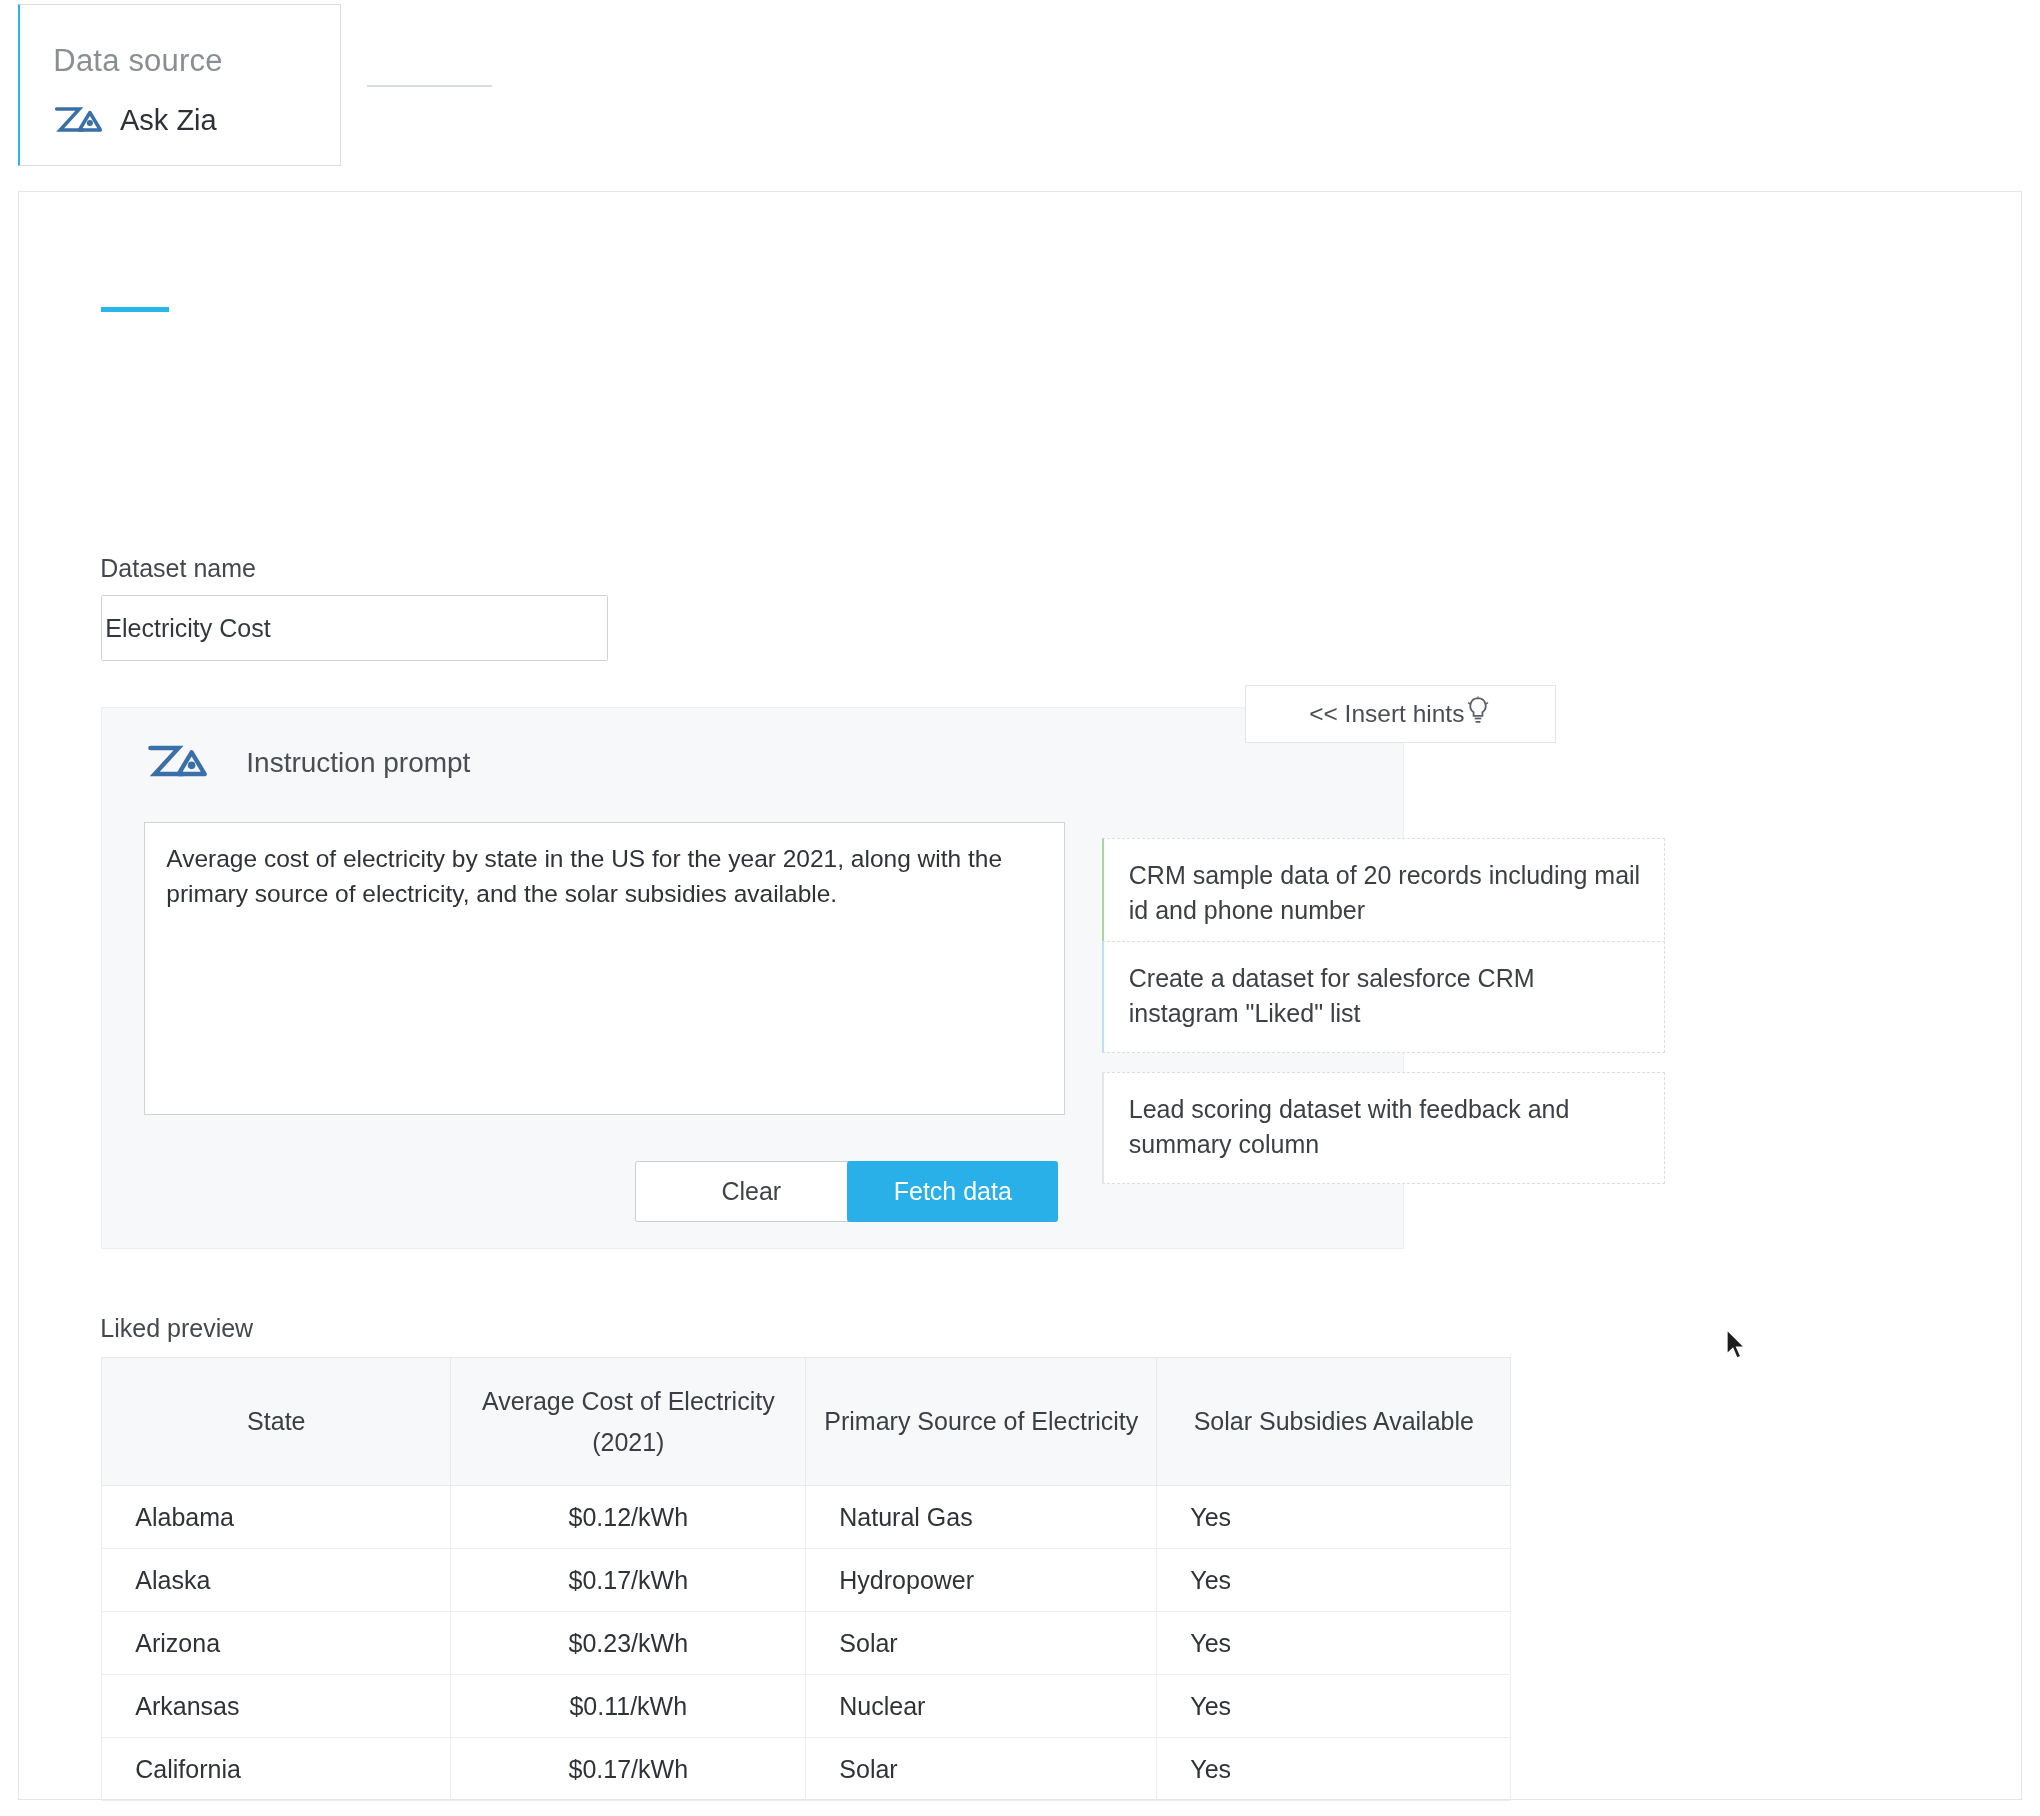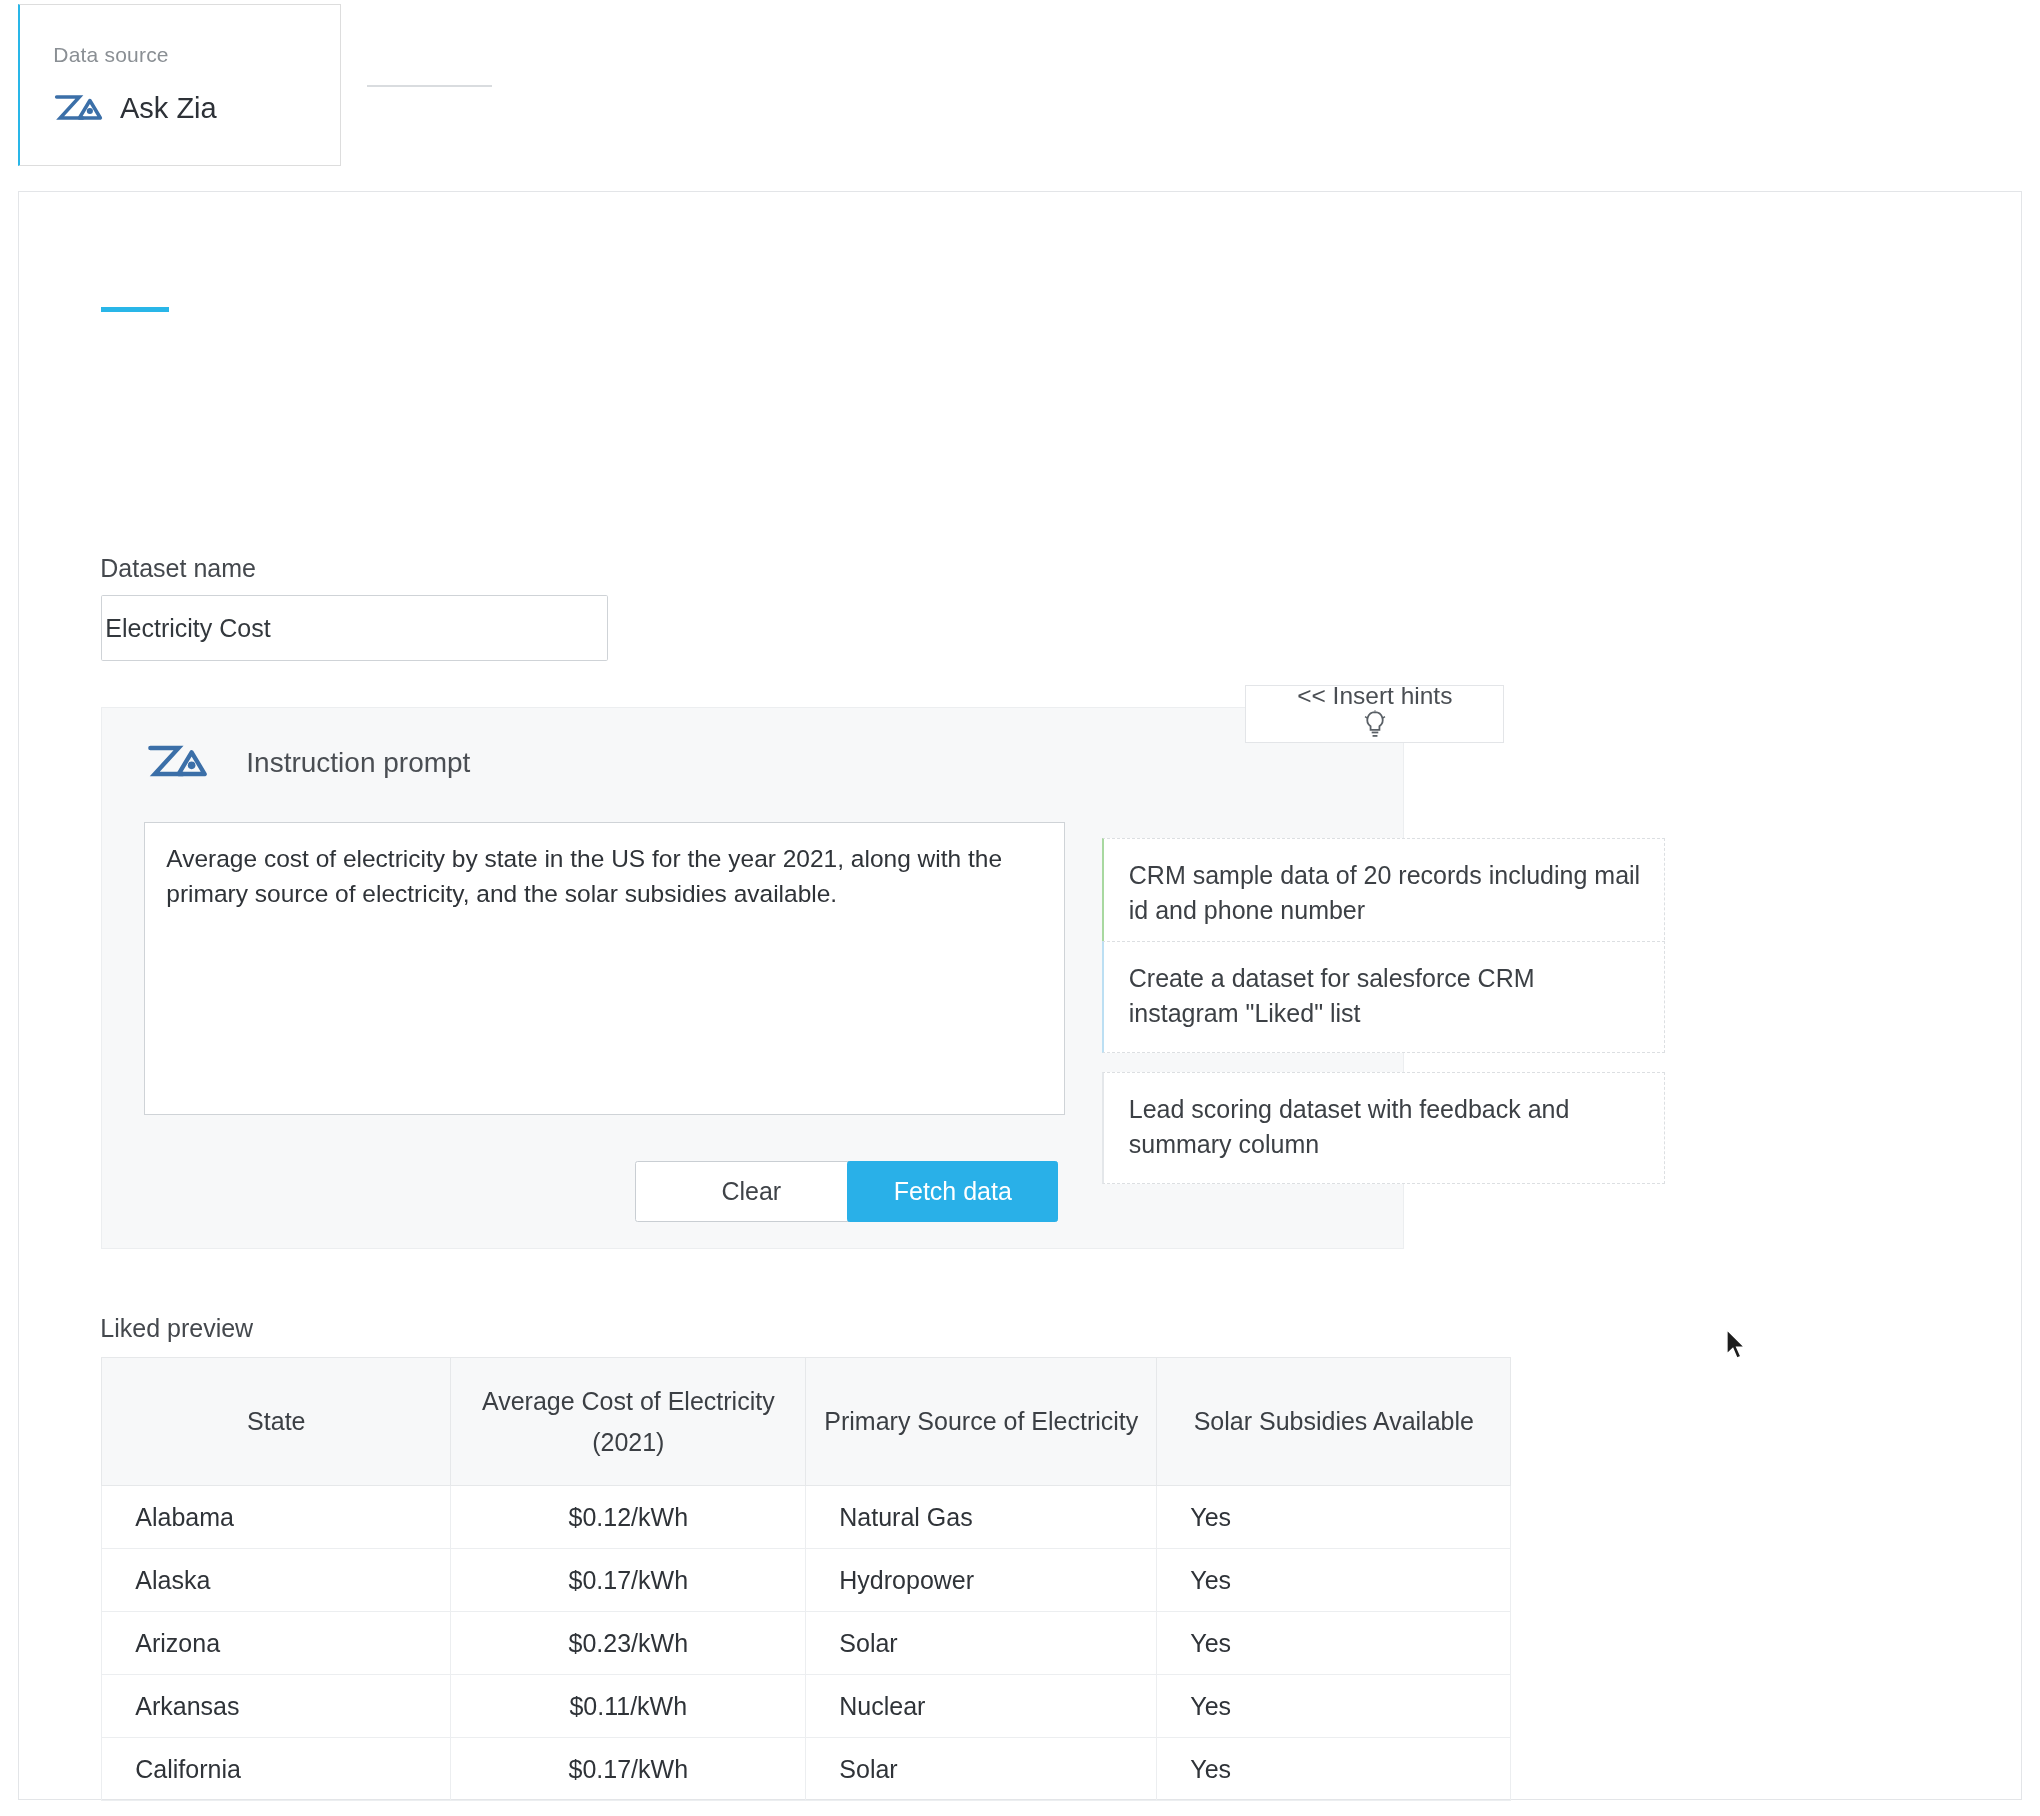--- a/index.html
+++ b/index.html
@@ -23,21 +23,21 @@
     left: 18.3px;
     top: 3.5px;
     width: 323px;
     height: 162px;
     border: 0.9px solid #dddddd;
     border-left: 2.6px solid #29b6e8;
     background: #ffffff;
     padding: 38px 0 0 33px;
   }
   .ds-tab-label {
-    font-size: 21px;
+    font-size: 31px;
     color: #8a8f94;
     letter-spacing: 0.2px;
   }
   .ds-tab-value-row {
     display: flex;
     align-items: center;
     margin-top: 23px;
   }
   .ds-tab-value {
     font-size: 29px;
@@ -173,32 +173,31 @@
     top: 969px;
     width: 211px;
     height: 61px;
   }
 
   
   .insert-hints {
     position: absolute;
     left: 1226px;
     top: 493px;
-    width: 259px;
+    width: 311px;
     height: 58px;
     background: #ffffff;
     border: 0.9px solid #e3e5e8;
     display: flex;
     align-items: center;
     justify-content: center;
     gap: 0;
     font-size: 24.5px;
     color: #4a4e53;
     cursor: pointer;
-    flex-direction: column;
   }
   .hint-card {
     position: absolute;
     left: 1083px;
     width: 563px;
     height: 112px;
     border: 0.9px dashed #dcdfe2;
     border-left: 2.6px solid #9dd89f;
     background: #ffffff;
     font-size: 25px;

